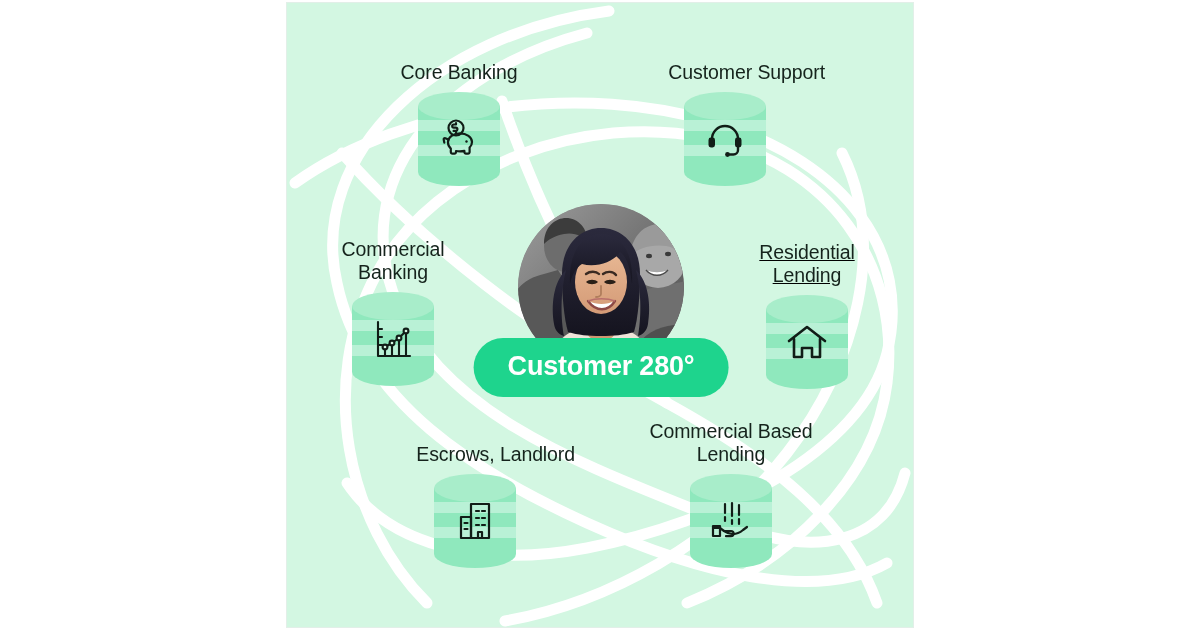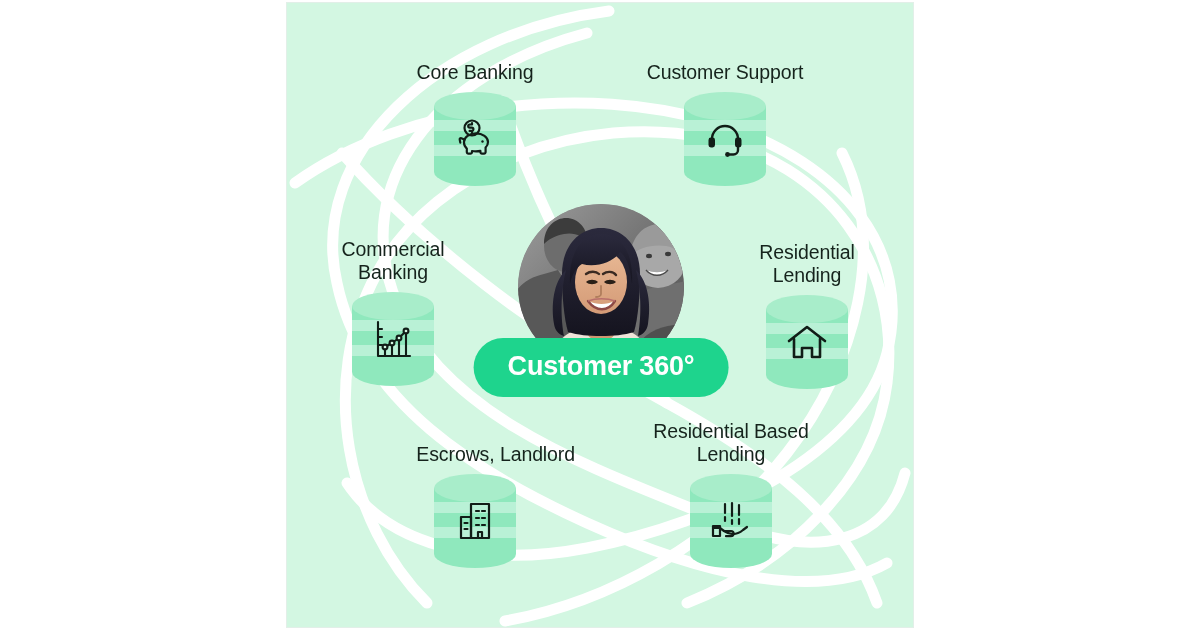--- a/index.html
+++ b/index.html
@@ -121,42 +121,42 @@
         <path d="M8 180 C 120 100, 300 80, 430 120 C 560 160, 625 250, 600 350
                  C 575 450, 430 520, 300 545 C 190 566, 100 540, 60 480"></path>
         <path d="M140 600 C 60 520, 30 380, 90 270 C 150 160, 300 110, 420 135
                  C 540 160, 615 260, 600 380 C 588 478, 500 560, 400 600"></path>
         <path d="M218 618 C 320 600, 430 540, 500 450 C 570 360, 600 240, 555 150"></path>
         <path d="M55 150 C 130 235, 250 330, 380 400 C 480 455, 560 515, 590 600"></path>
         <path d="M215 98 C 250 200, 300 310, 380 400"></path>
       </g>
     </svg>
 
-    <div class="node" style="left:188px; top:58px;">
+    <div class="node" style="left:172px; top:58px;">
       <div class="node-label">Core Banking</div>
       <div class="cyl">
         <svg class="cyl-svg" width="86" height="98" viewBox="0 0 86 98" xmlns="http://www.w3.org/2000/svg">
           <path d="M2 16 h82 v66 a41 14 0 0 1 -82 0 z" fill="#8fe8bd"></path>
           <rect x="2" y="30" width="82" height="11" fill="#b9f1d6"></rect>
           <rect x="2" y="55" width="82" height="11" fill="#b9f1d6"></rect>
           <ellipse cx="43" cy="16" rx="41" ry="14" fill="#a8edca"></ellipse>
         </svg>
         <svg class="cyl-icon" viewBox="0 0 48 48">
           <g fill="none" stroke="#111d17" stroke-width="2.2" stroke-linecap="round" stroke-linejoin="round">
             <circle cx="21" cy="13" r="7.5"></circle>
             <path d="M21 9.5 h-2.2 a1.6 1.6 0 0 0 0 3.2 h2 a1.6 1.6 0 0 1 0 3.2 H18.6 M21 8.2 v1.3 M21 16 v1.3"></path>
             <path d="M13 27 c0-5 5.5-8.6 12-8.6 c6.5 0 12 3.6 12 8.6 c0 2.1-.9 4-2.4 5.5 V37 a1.6 1.6 0 0 1 -1.6 1.6 h-2 A1.6 1.6 0 0 1 29.4 37 v-1.1 c-1.4.3-2.9.5-4.4.5 c-1.4 0-2.7-.1-4-.4V37 a1.6 1.6 0 0 1 -1.6 1.6 h-2 A1.6 1.6 0 0 1 15.8 37 v-3.4 c-1.8-1.6-2.8-3.7-2.8-6z"></path>
             <path d="M13.4 24.6 l-3.1-1.4 c-.9-.4-1.8.4-1.6 1.4 l.6 3"></path>
             <circle cx="31.5" cy="26.5" r="1.2" fill="#111d17" stroke="none"></circle>
           </g>
         </svg>
       </div>
     </div>
 
-    <div class="node" style="left:438px; top:58px;">
+    <div class="node" style="left:438px; top:58px;text-align:right;">
       <div class="node-label">Customer Support</div>
       <div class="cyl">
         <svg class="cyl-svg" width="86" height="98" viewBox="0 0 86 98" xmlns="http://www.w3.org/2000/svg">
           <path d="M2 16 h82 v66 a41 14 0 0 1 -82 0 z" fill="#8fe8bd"></path>
           <rect x="2" y="30" width="82" height="11" fill="#b9f1d6"></rect>
           <rect x="2" y="55" width="82" height="11" fill="#b9f1d6"></rect>
           <ellipse cx="43" cy="16" rx="41" ry="14" fill="#a8edca"></ellipse>
         </svg>
         <svg class="cyl-icon" viewBox="0 0 48 48">
           <g fill="none" stroke="#111d17" stroke-width="2.4" stroke-linecap="round" stroke-linejoin="round">
@@ -188,21 +188,21 @@
             <path d="M16 32 l7 -4 l7 -5 l7 -7"></path>
             <circle cx="16" cy="32" r="2.4" fill="#d3f7e2"></circle>
             <circle cx="23" cy="28" r="2.4" fill="#d3f7e2"></circle>
             <circle cx="30" cy="23" r="2.4" fill="#d3f7e2"></circle>
             <circle cx="37" cy="16" r="2.4" fill="#d3f7e2"></circle>
           </g>
         </svg>
       </div>
     </div>
 
-    <div class="node" style="left:520px; top:238px;">
+    <div class="node" style="left:520px; top:238px;text-decoration:underline;">
       <div class="node-label">Residential
 Lending</div>
       <div class="cyl">
         <svg class="cyl-svg" width="86" height="98" viewBox="0 0 86 98" xmlns="http://www.w3.org/2000/svg">
           <path d="M2 16 h82 v66 a41 14 0 0 1 -82 0 z" fill="#8fe8bd"></path>
           <rect x="2" y="30" width="82" height="11" fill="#b9f1d6"></rect>
           <rect x="2" y="55" width="82" height="11" fill="#b9f1d6"></rect>
           <ellipse cx="43" cy="16" rx="41" ry="14" fill="#a8edca"></ellipse>
         </svg>
         <svg class="cyl-icon" viewBox="0 0 48 48">
@@ -229,21 +229,21 @@
             <path d="M10 20 h10 v21 h-10 z"></path>
             <path d="M25 14 h3 M31 14 h3 M25 21 h3 M31 21 h3 M25 28 h3 M31 28 h3"></path>
             <path d="M13.5 26 h3 M13.5 32 h3"></path>
             <path d="M27 41 v-6 h4 v6"></path>
           </g>
         </svg>
       </div>
     </div>
 
     <div class="node" style="left:444px; top:417px;">
-      <div class="node-label">Residential Based
+      <div class="node-label">Commercial Based
 Lending</div>
       <div class="cyl">
         <svg class="cyl-svg" width="86" height="98" viewBox="0 0 86 98" xmlns="http://www.w3.org/2000/svg">
           <path d="M2 16 h82 v66 a41 14 0 0 1 -82 0 z" fill="#8fe8bd"></path>
           <rect x="2" y="30" width="82" height="11" fill="#b9f1d6"></rect>
           <rect x="2" y="55" width="82" height="11" fill="#b9f1d6"></rect>
           <ellipse cx="43" cy="16" rx="41" ry="14" fill="#a8edca"></ellipse>
         </svg>
         <svg class="cyl-icon" viewBox="0 0 48 48">
           <g fill="none" stroke="#111d17" stroke-width="2.2" stroke-linecap="round" stroke-linejoin="round">
@@ -323,17 +323,17 @@
             <path d="M86 78 c3-3 9-3 12 0 c-3 3-9 3-12 0z" fill="#2a2018"></path>
 
             <path d="M83 82 v8 c0 2-3 3-5 3" fill="none" stroke="#b07e5c" stroke-width="1.8" stroke-linecap="round"></path>
 
             <path d="M70 97 c8 10 20 10 27 0 c-9 4-18 4-27 0z" fill="#ffffff"></path>
             <path d="M70 97 c8 11 20 11 27 0" fill="none" stroke="#8e4a46" stroke-width="2.4" stroke-linecap="round"></path>
             <path d="M70 97 c8-3 19-3 27 0" fill="none" stroke="#b96f6b" stroke-width="1.6"></path>
           </g>
         </svg>
       </div>
-      <div id="center-pill">Customer 360°</div>
+      <div id="center-pill">Customer 280°</div>
     </div>
 
   </div>
 </div>
 
 </body></html>

